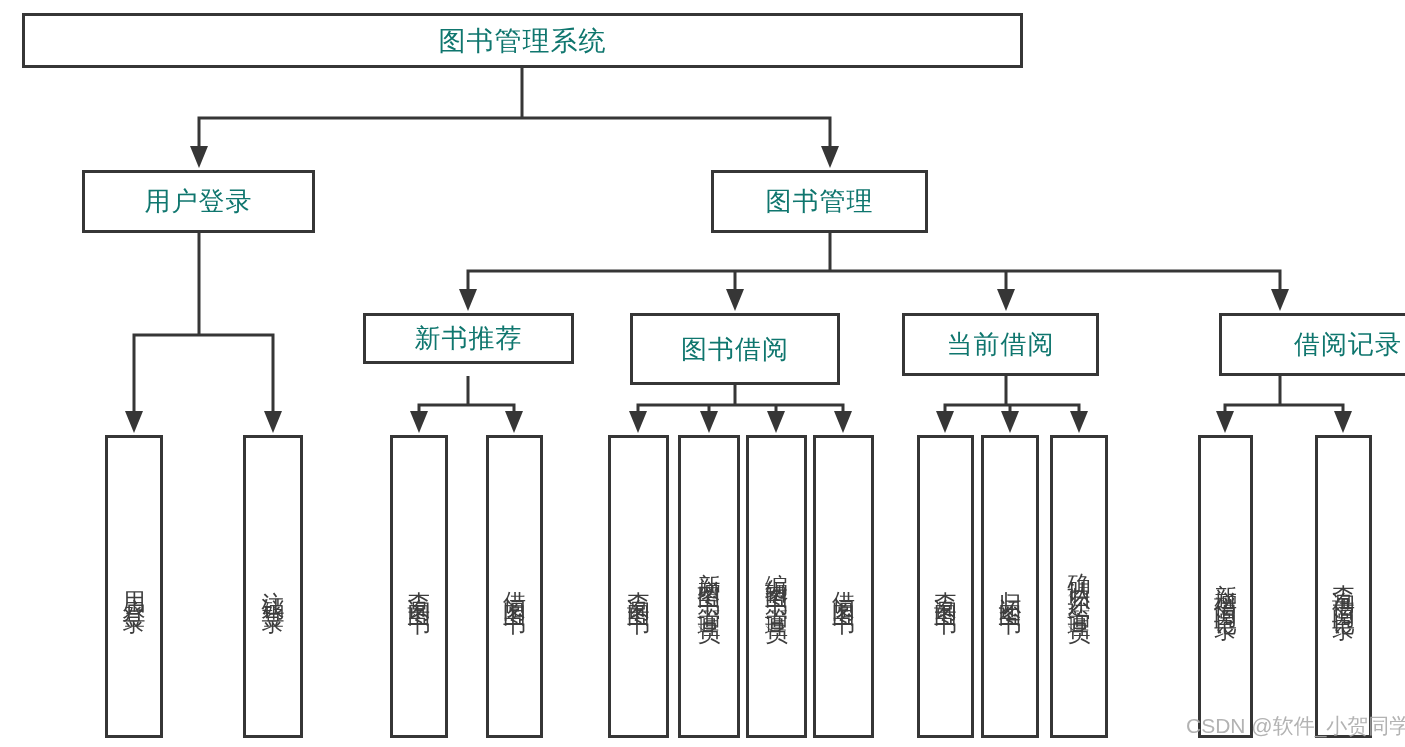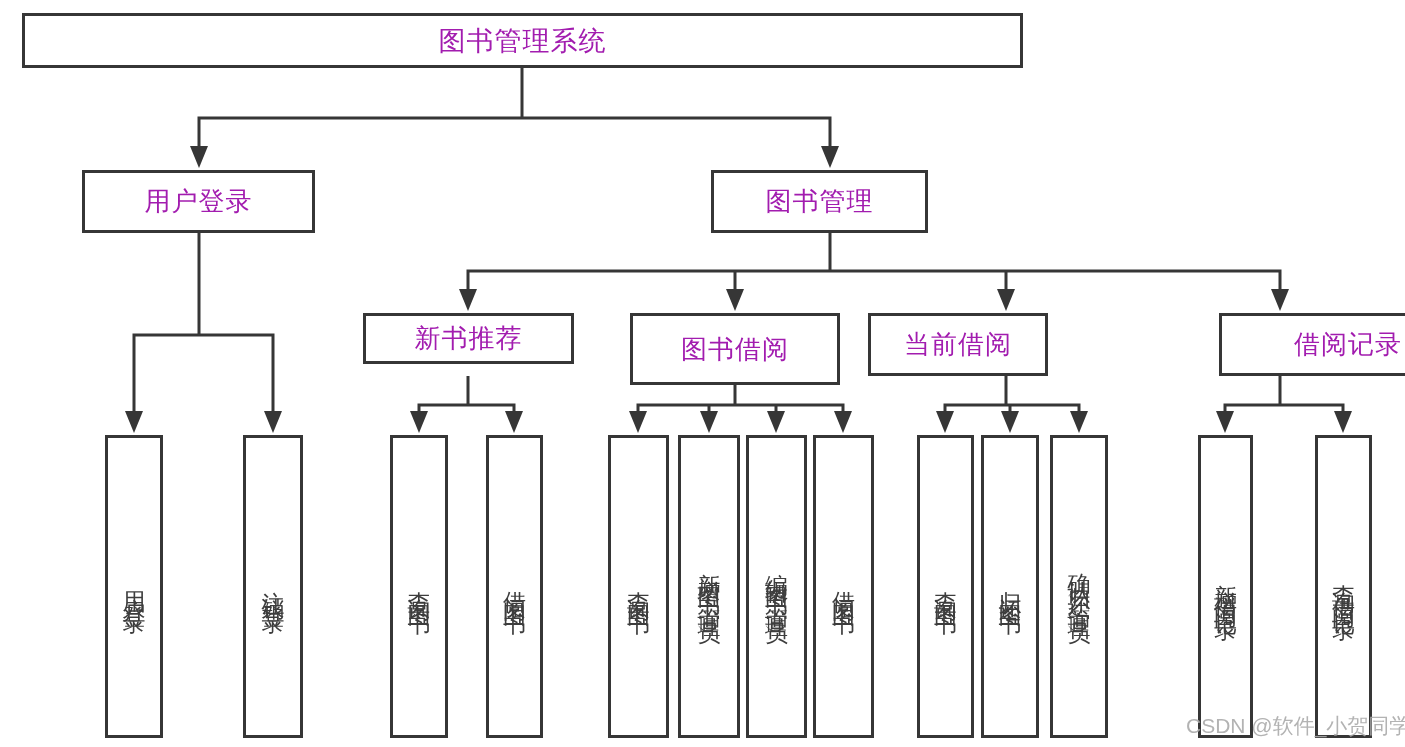--- a/index.html
+++ b/index.html
@@ -24,21 +24,21 @@
     background: #ffffff;
     display: flex;
     align-items: center;
     justify-content: center;
     color: #3d3d3d;
   }
   .hbox span {
     font-size: 26px;
     letter-spacing: 1px;
     white-space: nowrap;
-    color: #a21caf;
+    color: #0f766e;
     text-align: right;
   }
   .hbox.root span { font-size: 27px; }
   .vbox span {
     writing-mode: vertical-rl;
     text-orientation: mixed;
     font-size: 23px;
     letter-spacing: 7px;
     line-height: 1;
     color: #3d3d3d;
@@ -109,21 +109,21 @@
   <div class="node hbox" style="left:711px;top:170px;width:217px;height:63px">
     <span>图书管理</span>
   </div>
 
   <div class="node hbox" style="left:363px;top:313px;width:211px;height:51px">
     <span>新书推荐</span>
   </div>
   <div class="node hbox" style="left:630px;top:313px;width:210px;height:72px">
     <span>图书借阅</span>
   </div>
-  <div class="node hbox" style="left:868px;top:313px;width:180px;height:63px">
+  <div class="node hbox" style="left:902px;top:313px;width:197px;height:63px">
     <span>当前借阅</span>
   </div>
   <div class="node hbox" style="left:1219px;top:313px;width:258px;height:63px">
     <span>借阅记录</span>
   </div>
 
   <div class="node vbox" style="left:105px;top:435px;width:58px;height:303px">
     <span>用户登录</span>
   </div>
   <div class="node vbox" style="left:243px;top:435px;width:60px;height:303px">

